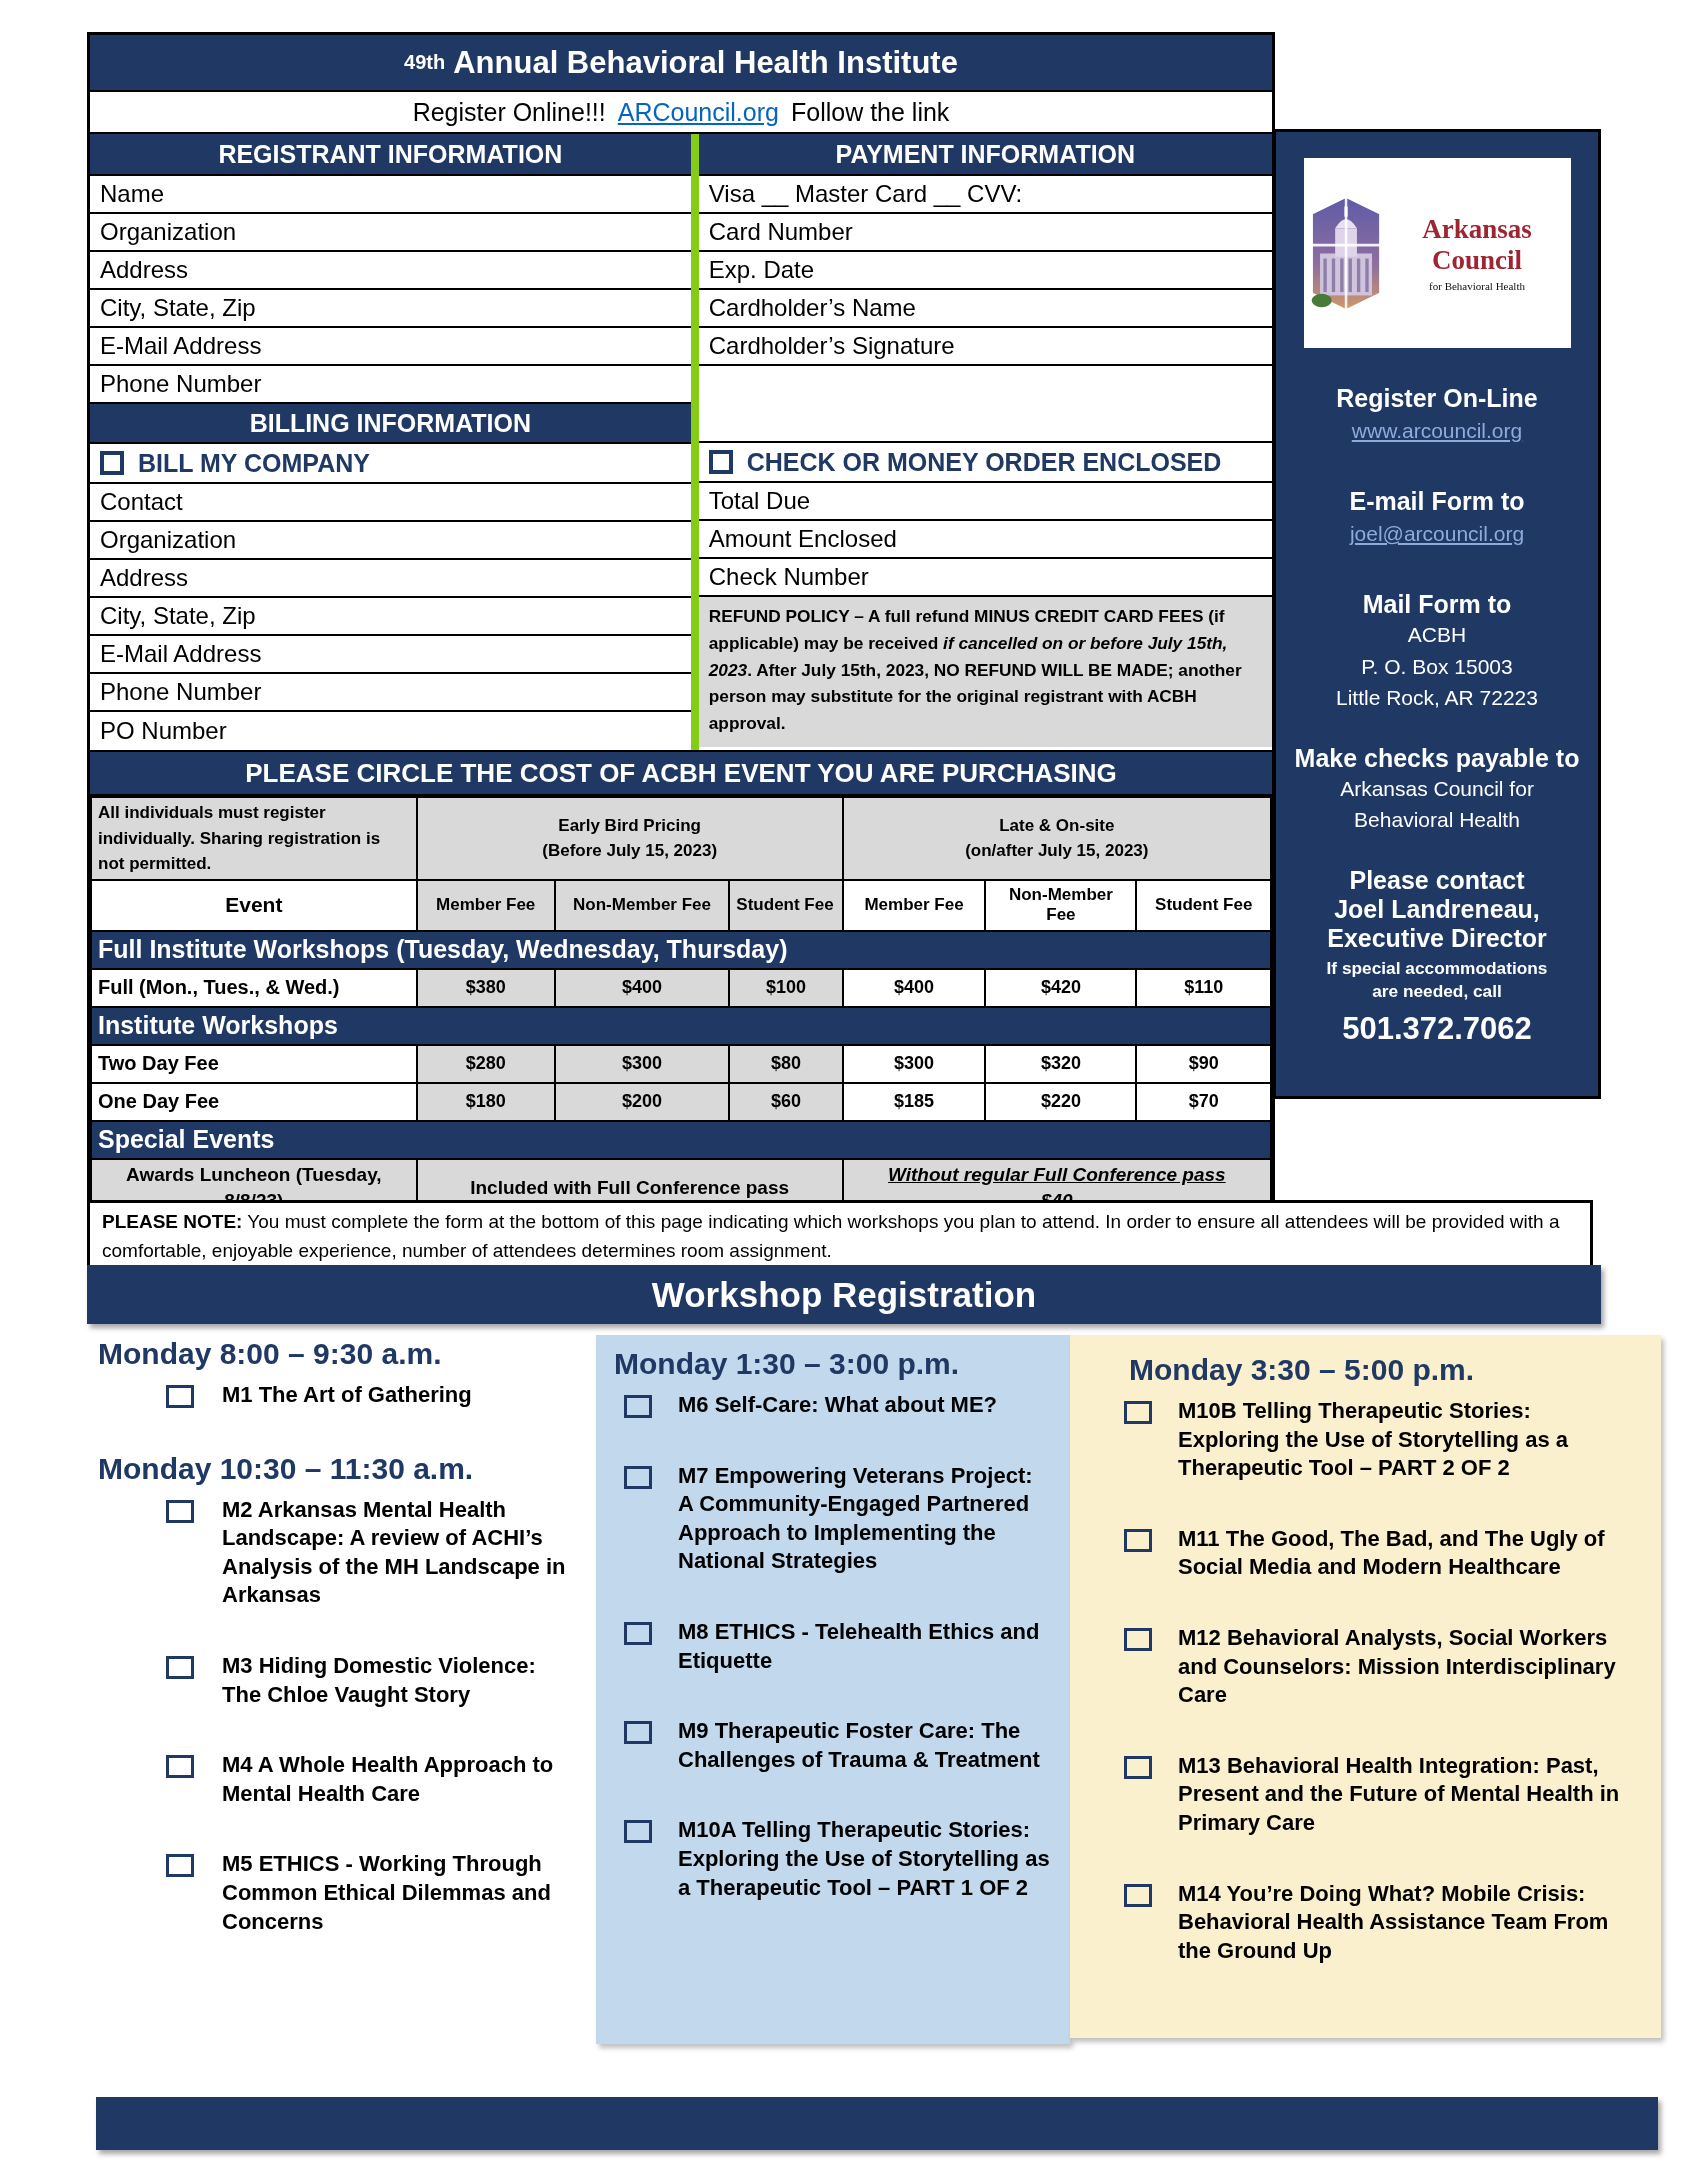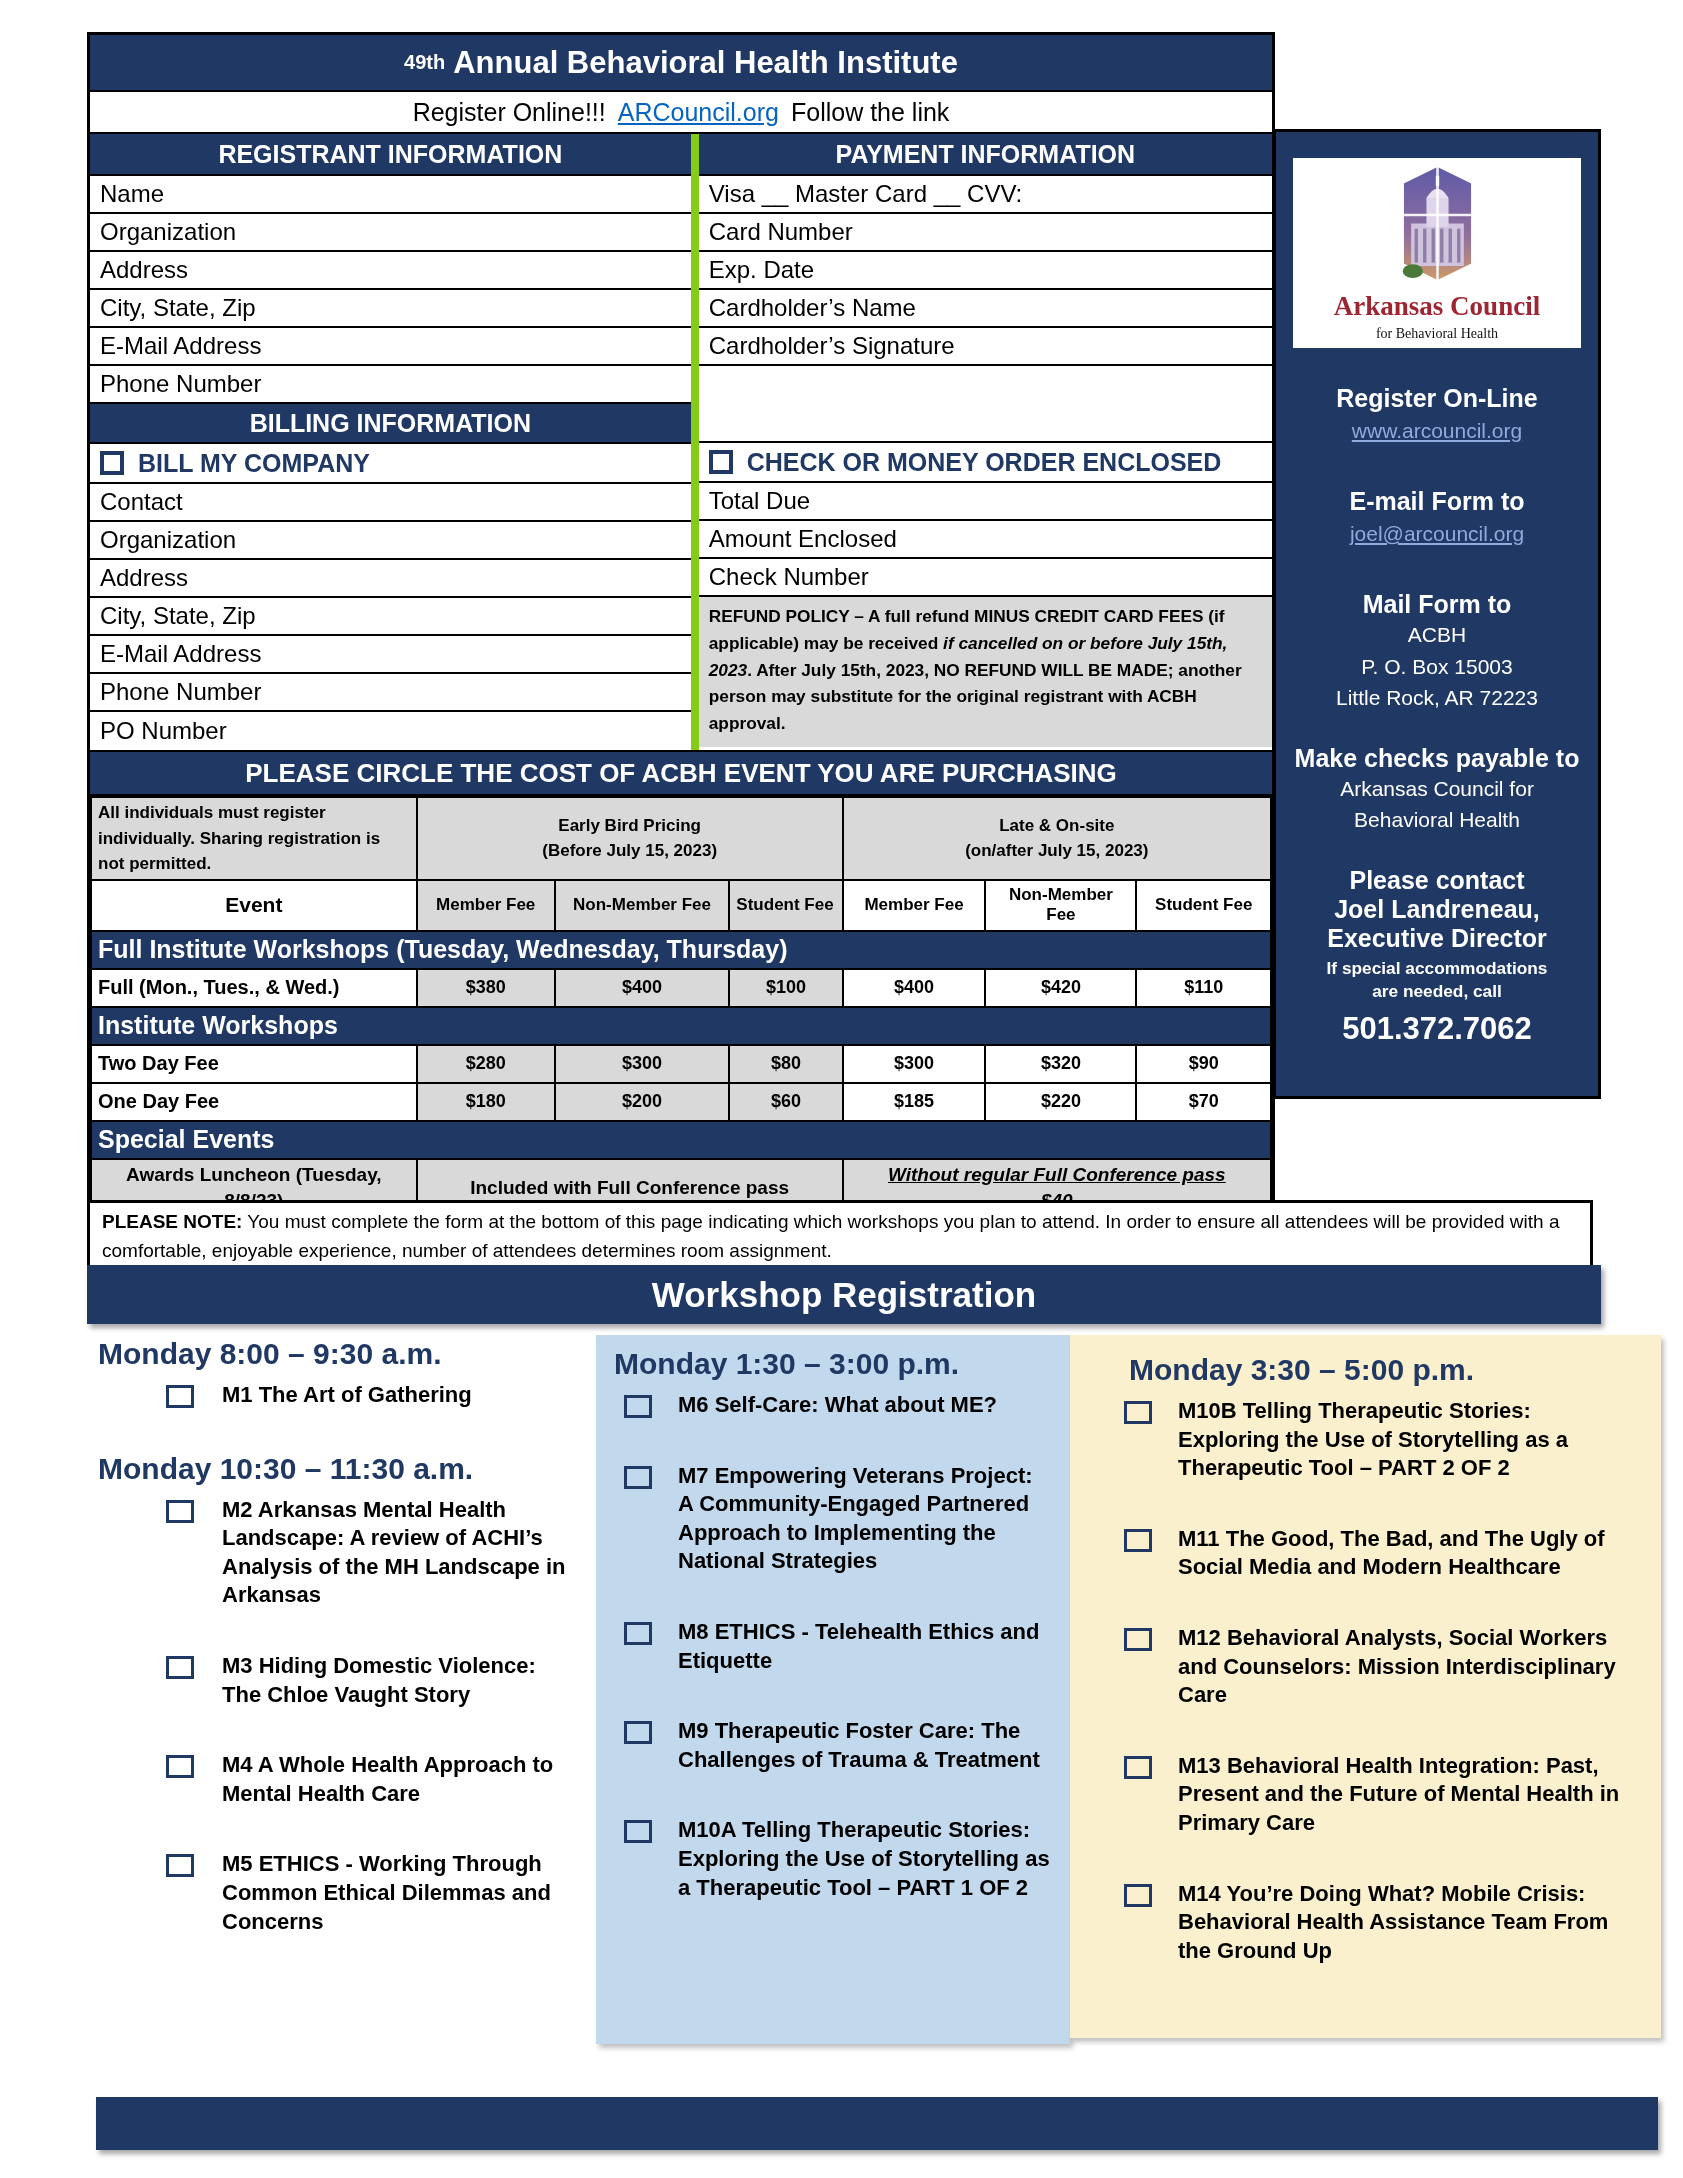--- a/index.html
+++ b/index.html
@@ -44,24 +44,24 @@
   td.colhead.event{font-size:21px;}
   td.sechead{background:#1F3864;color:#fff;font-weight:bold;font-size:25px;height:38px;padding-left:10px;}
   td.rowlabel{font-weight:bold;font-size:20px;height:38px;padding-left:10px;}
   td.fee{text-align:center;font-weight:bold;font-size:18px;cursor:pointer;}
   td.awards{text-align:center;font-weight:bold;font-size:19px;height:59px;line-height:1.4;}
   td.awards .ital{font-style:italic;text-decoration:underline;}
 
   
   .sidebar{position:absolute;left:1273px;top:129px;width:328px;height:970px;box-sizing:border-box;
            background:#1F3864;border:3px solid #000;color:#fff;text-align:center;}
-  .logo-card{width:288px;height:190px;background:#fff;margin:26px auto 0;display:flex;
-             align-items:center;justify-content:center;gap:8px;padding:6px;box-sizing:border-box;flex-direction:column;}
+  .logo-card{width:267px;height:190px;background:#fff;margin:26px auto 0;display:flex;
+             align-items:center;justify-content:center;gap:8px;padding:6px;box-sizing:border-box;}
   .logo-text .l1{font-family:"Liberation Serif",serif;color:#9E2633;font-size:27px;font-weight:bold;}
-  .logo-text .l2{font-family:"Liberation Serif",serif;color:#111;font-size:14px;margin-top:4px;}
+  .logo-text .l2{font-family:"Liberation Serif",serif;color:#111;font-size:11px;margin-top:4px;}
   .sb-h{font-weight:bold;font-size:25px;}
   .sb-link{font-size:21px;color:#8FAADC;text-decoration:underline;cursor:pointer;display:block;margin-top:6px;}
   .sb-line{font-size:21px;line-height:1.5;}
   .mt36{margin-top:36px;} .mt40{margin-top:44px;} .mt30{margin-top:30px;}
   .sb-small{font-size:17.3px;font-weight:bold;line-height:1.35;width:238px;margin:4px auto 0;}
   .sb-phone{font-size:31px;font-weight:bold;margin-top:8px;}
 
   
   .please-note{position:absolute;left:87px;top:1200px;width:1506px;box-sizing:border-box;
                border:3px solid #000;background:#fff;padding:5px 12px;font-size:19px;line-height:1.5;}

